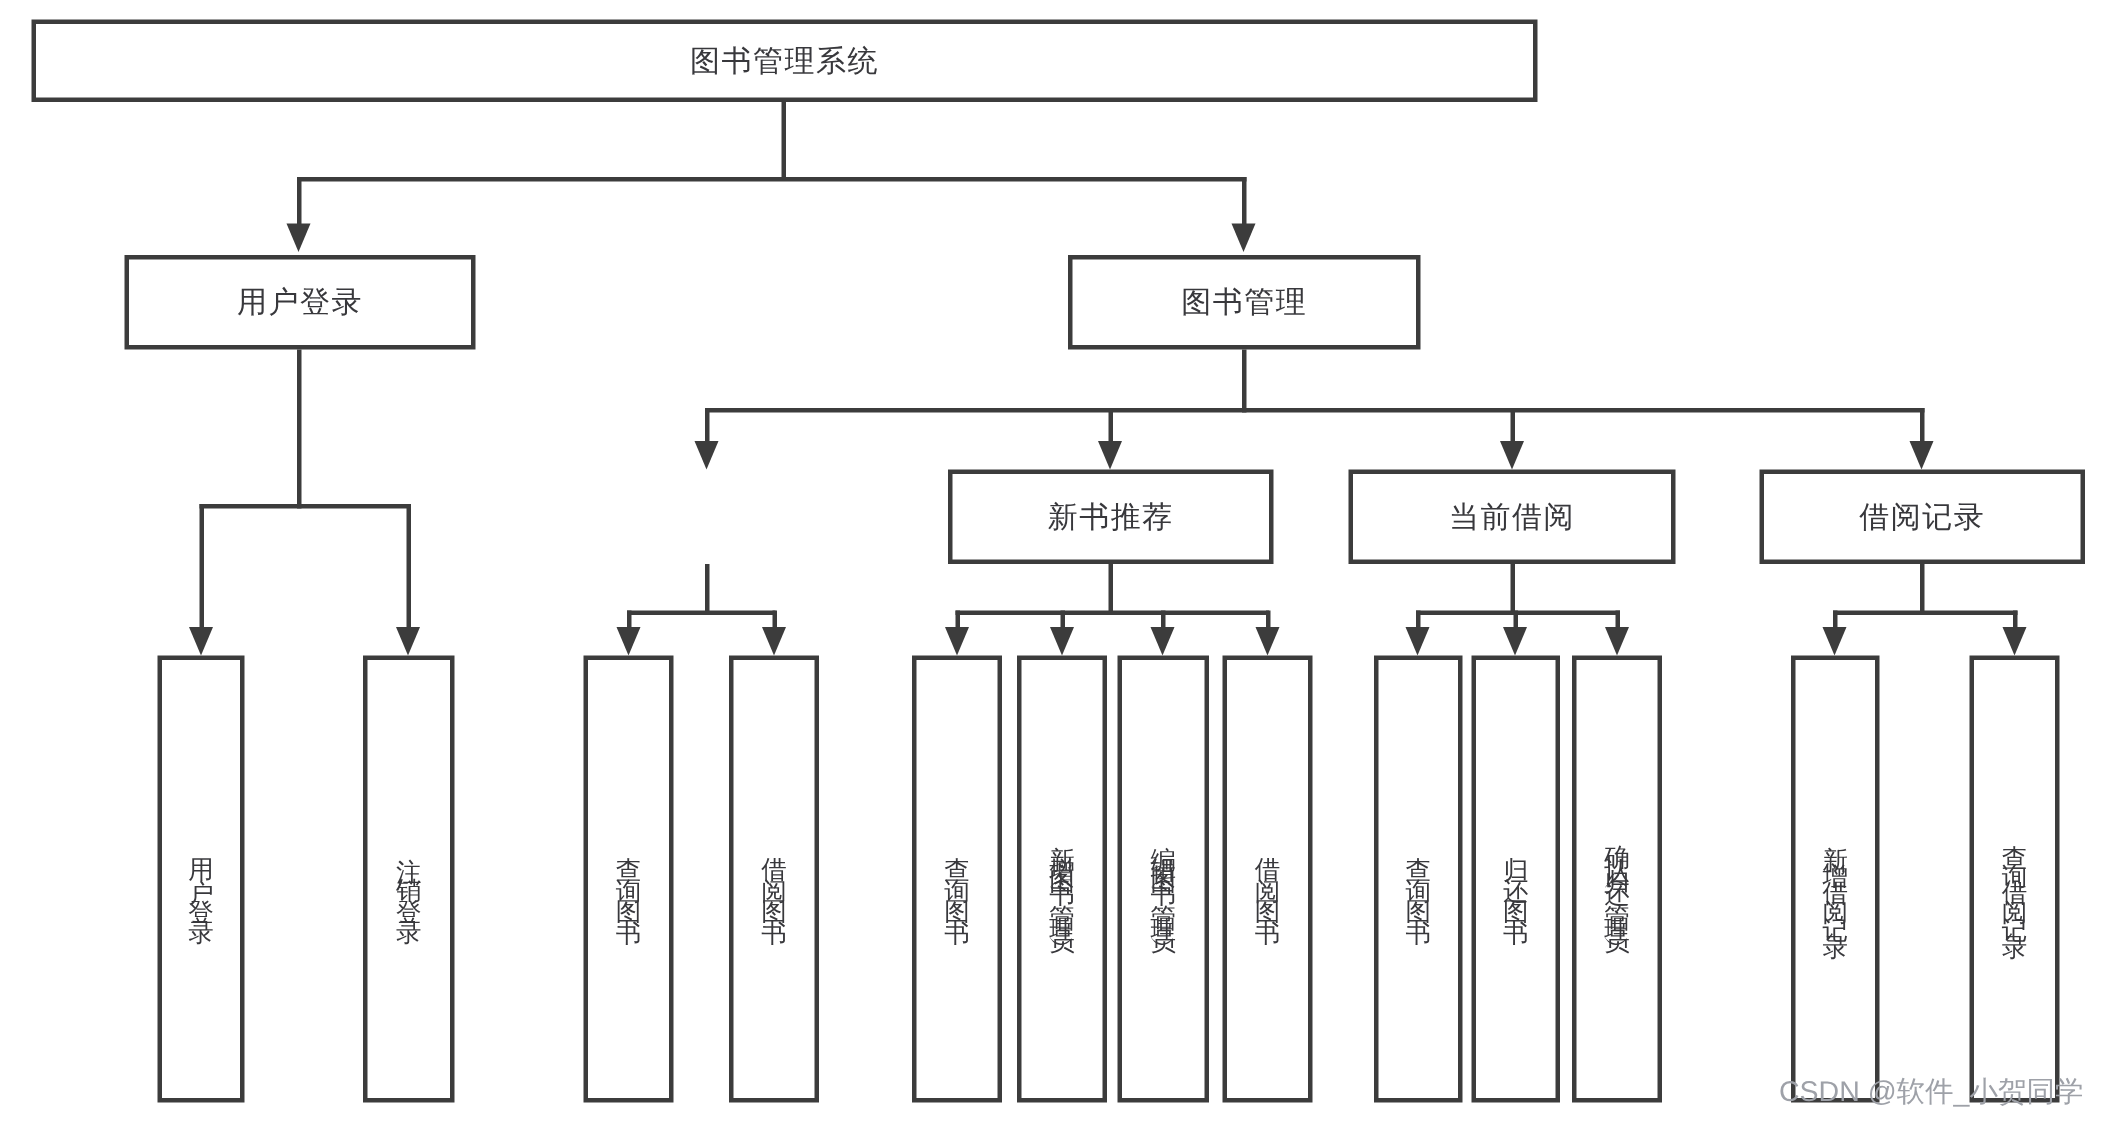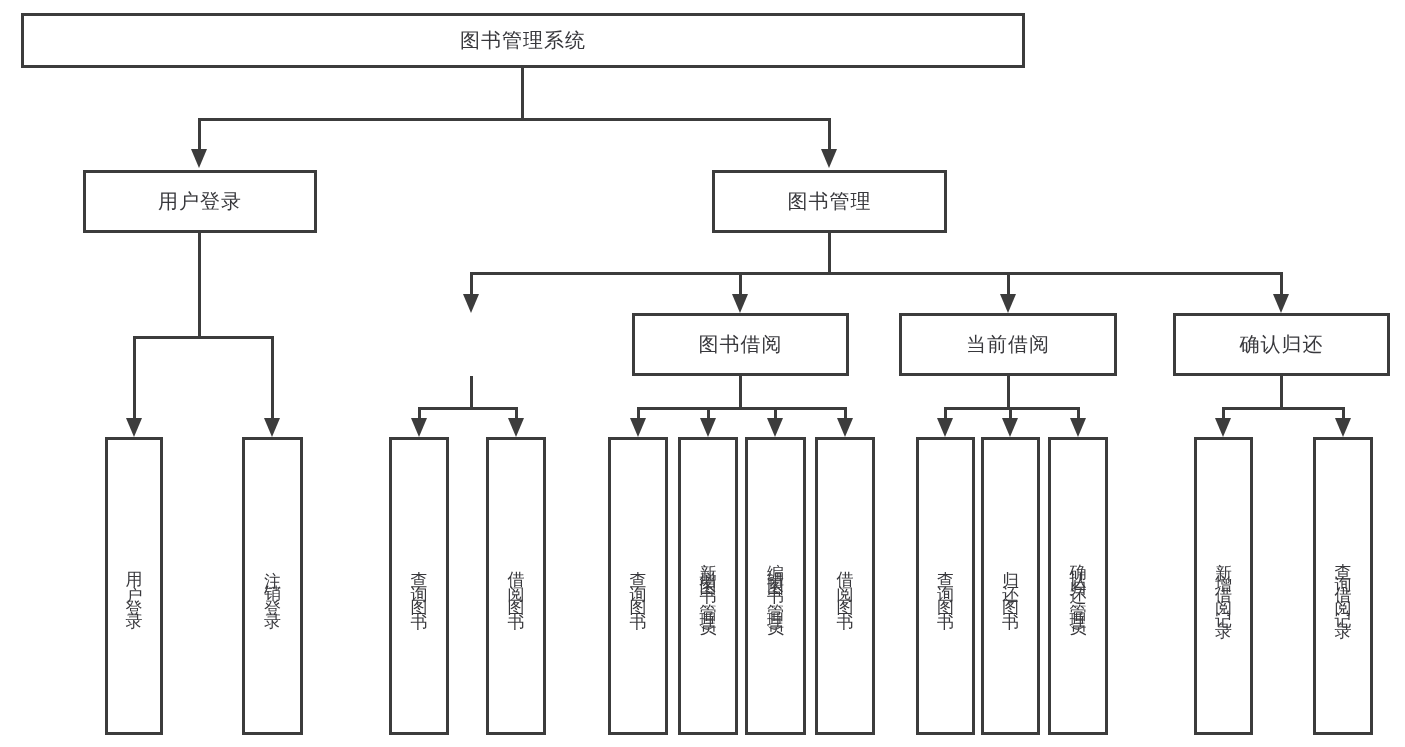--- a/index.html
+++ b/index.html
@@ -57,27 +57,27 @@
   </div>
 
   <div class="box" style="left:83px;top:170px;width:234px;height:63px;">
     <span class="h-label">用户登录</span>
   </div>
   <div class="box" style="left:712px;top:170px;width:235px;height:63px;font-family:Liberation Serif, serif;">
     <span class="h-label">图书管理</span>
   </div>
 
   <div class="box" style="left:632px;top:313px;width:217px;height:63px;">
-    <span class="h-label">图书借阅</span>
+    <span class="h-label">新书推荐</span>
   </div>
   <div class="box" style="left:899px;top:313px;width:218px;height:63px;">
     <span class="h-label">当前借阅</span>
   </div>
   <div class="box" style="left:1173px;top:313px;width:217px;height:63px;">
-    <span class="h-label">确认归还</span>
+    <span class="h-label">借阅记录</span>
   </div>
 
   <div class="box" style="left:105px;top:437px;width:58px;height:298px;">
     <span class="v-label">用户登录</span>
   </div>
   <div class="box" style="left:242px;top:437px;width:61px;height:298px;">
     <span class="v-label">注销登录</span>
   </div>
 
   <div class="box" style="left:389px;top:437px;width:60px;height:298px;">
@@ -169,14 +169,15 @@
   <div class="vline" style="left:1077px;top:407px;height:14px;"></div>
   <div class="arrow" style="left:1070px;top:418px;"></div>
 
   <div class="vline" style="left:1280px;top:376px;height:34px;"></div>
   <div class="hline" style="left:1222px;top:407px;width:123px;"></div>
   <div class="vline" style="left:1222px;top:407px;height:14px;"></div>
   <div class="arrow" style="left:1215px;top:418px;"></div>
   <div class="vline" style="left:1342px;top:407px;height:14px;"></div>
   <div class="arrow" style="left:1335px;top:418px;"></div>
 
+  <div class="watermark">CSDN @软件_小贺同学</div>
 
 </div>
 
 </body></html>

